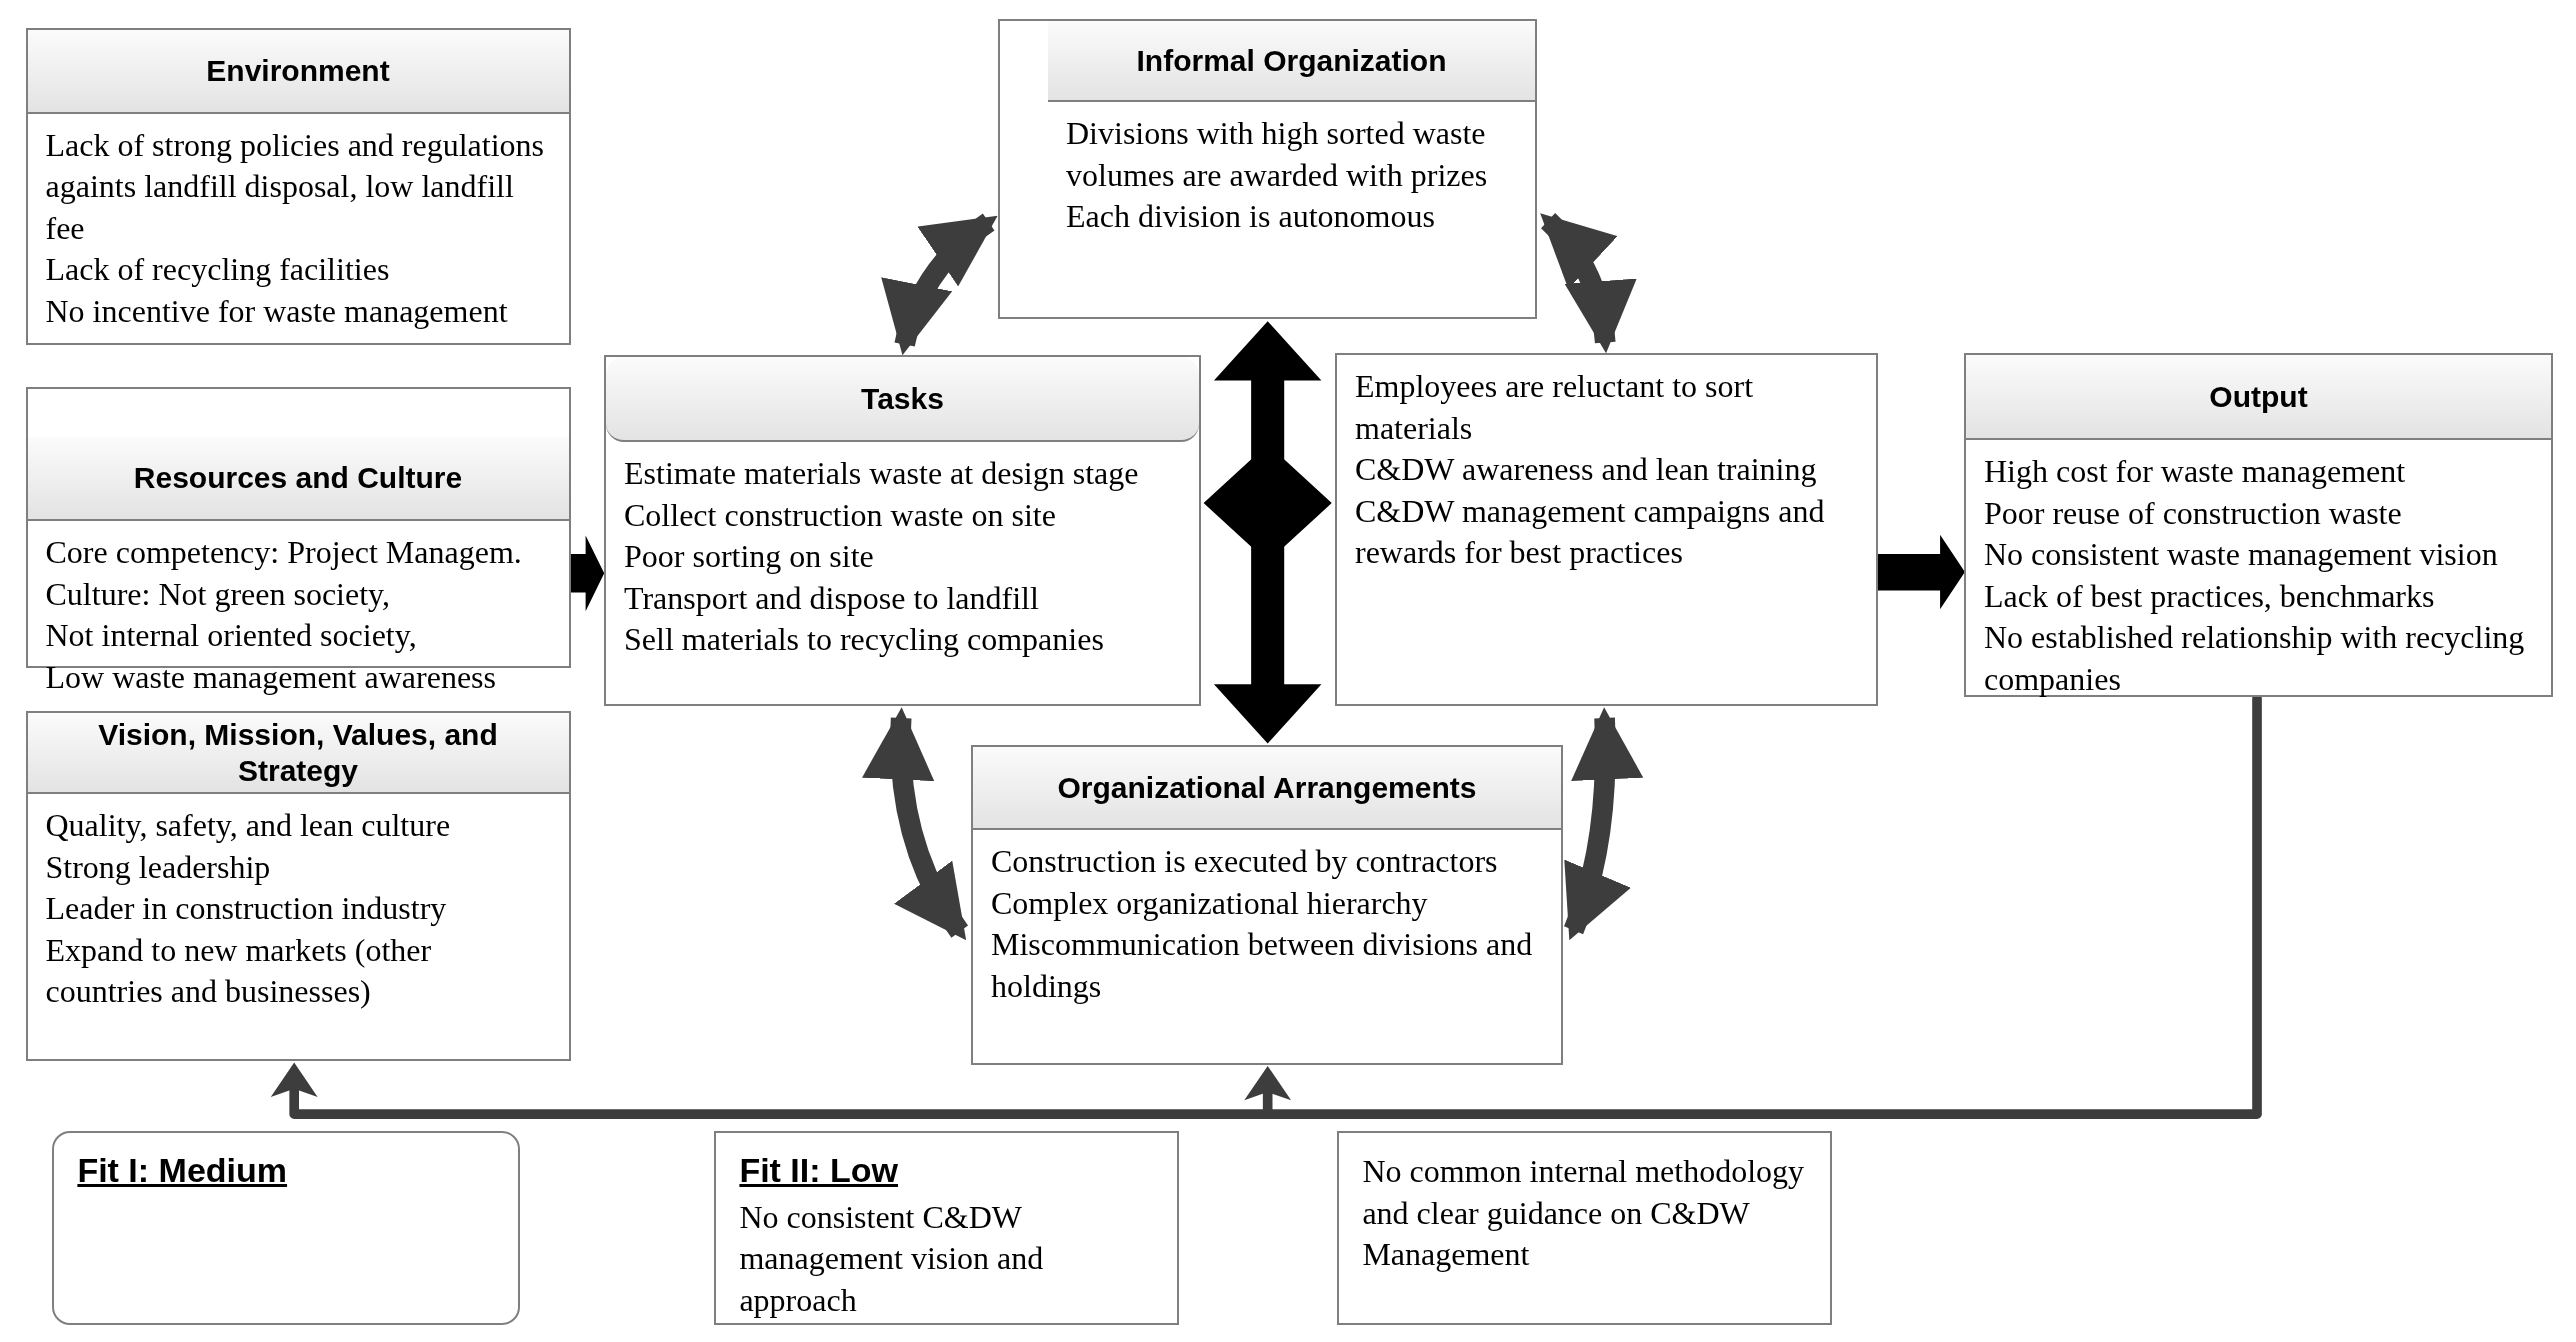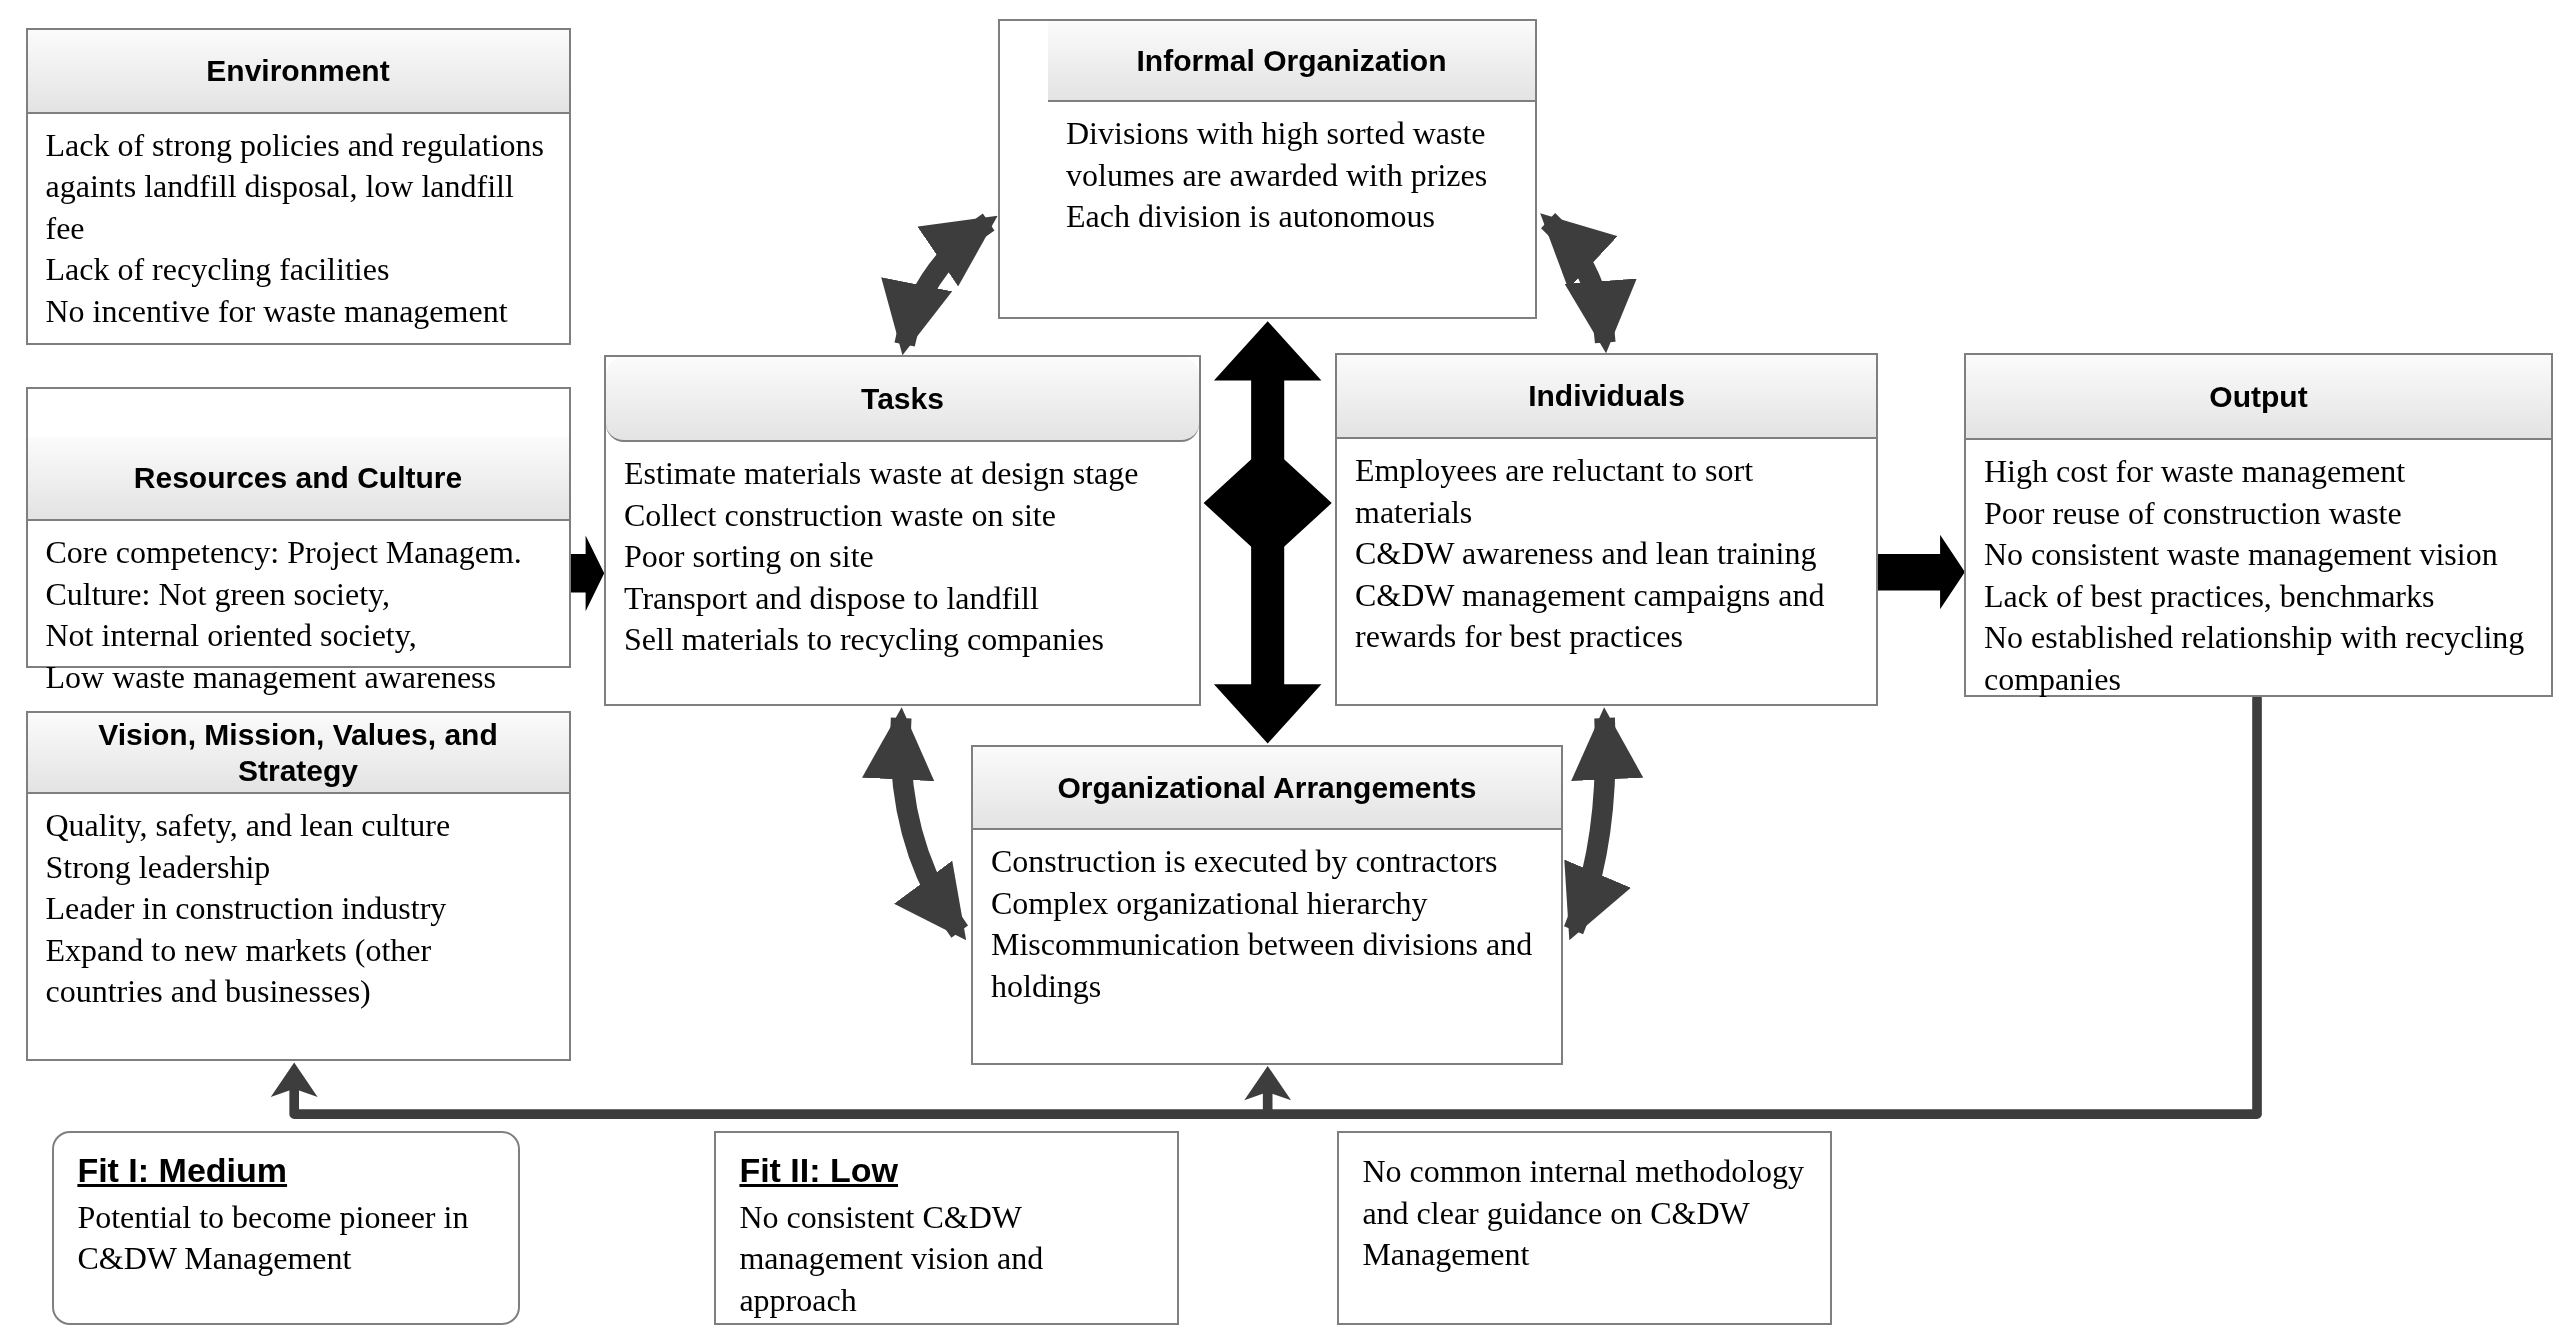--- a/index.html
+++ b/index.html
@@ -88,21 +88,20 @@
 <div class="box" id="b-tasks">
   <div class="hdr">Tasks</div>
   <div class="bd">Estimate materials waste at design stage
 Collect construction waste on site
 Poor sorting on site
 Transport and dispose to landfill
 Sell materials to recycling companies</div>
 </div>
 
 <div class="box" id="b-individuals">
-  <div class="hdr">Individuals</div>
   <div class="bd">Employees are reluctant to sort materials
 C&amp;DW awareness and lean training
 C&amp;DW management campaigns and rewards for best practices</div>
 </div>
 
 <div class="box" id="b-orgarr">
   <div class="hdr">Organizational Arrangements</div>
   <div class="bd">Construction is executed by contractors
 Complex organizational hierarchy
 Miscommunication between divisions and holdings</div>
@@ -112,21 +111,20 @@
   <div class="hdr">Output</div>
   <div class="bd">High cost for waste management
 Poor reuse of construction waste
 No consistent waste management vision
 Lack of best practices, benchmarks
 No established relationship with recycling companies</div>
 </div>
 
 <div class="fitbox" id="f-1">
   <div class="fit-title">Fit I: Medium</div>
-  <div class="fit-body">Potential to become pioneer in C&amp;DW Management</div>
 </div>
 
 <div class="fitbox" id="f-2">
   <div class="fit-title">Fit II: Low</div>
   <div class="fit-body">No consistent C&amp;DW management vision and approach</div>
 </div>
 
 <div class="fitbox" id="f-3">
   <div class="fit-body">No common internal methodology and clear guidance on C&amp;DW Management</div>
 </div>

